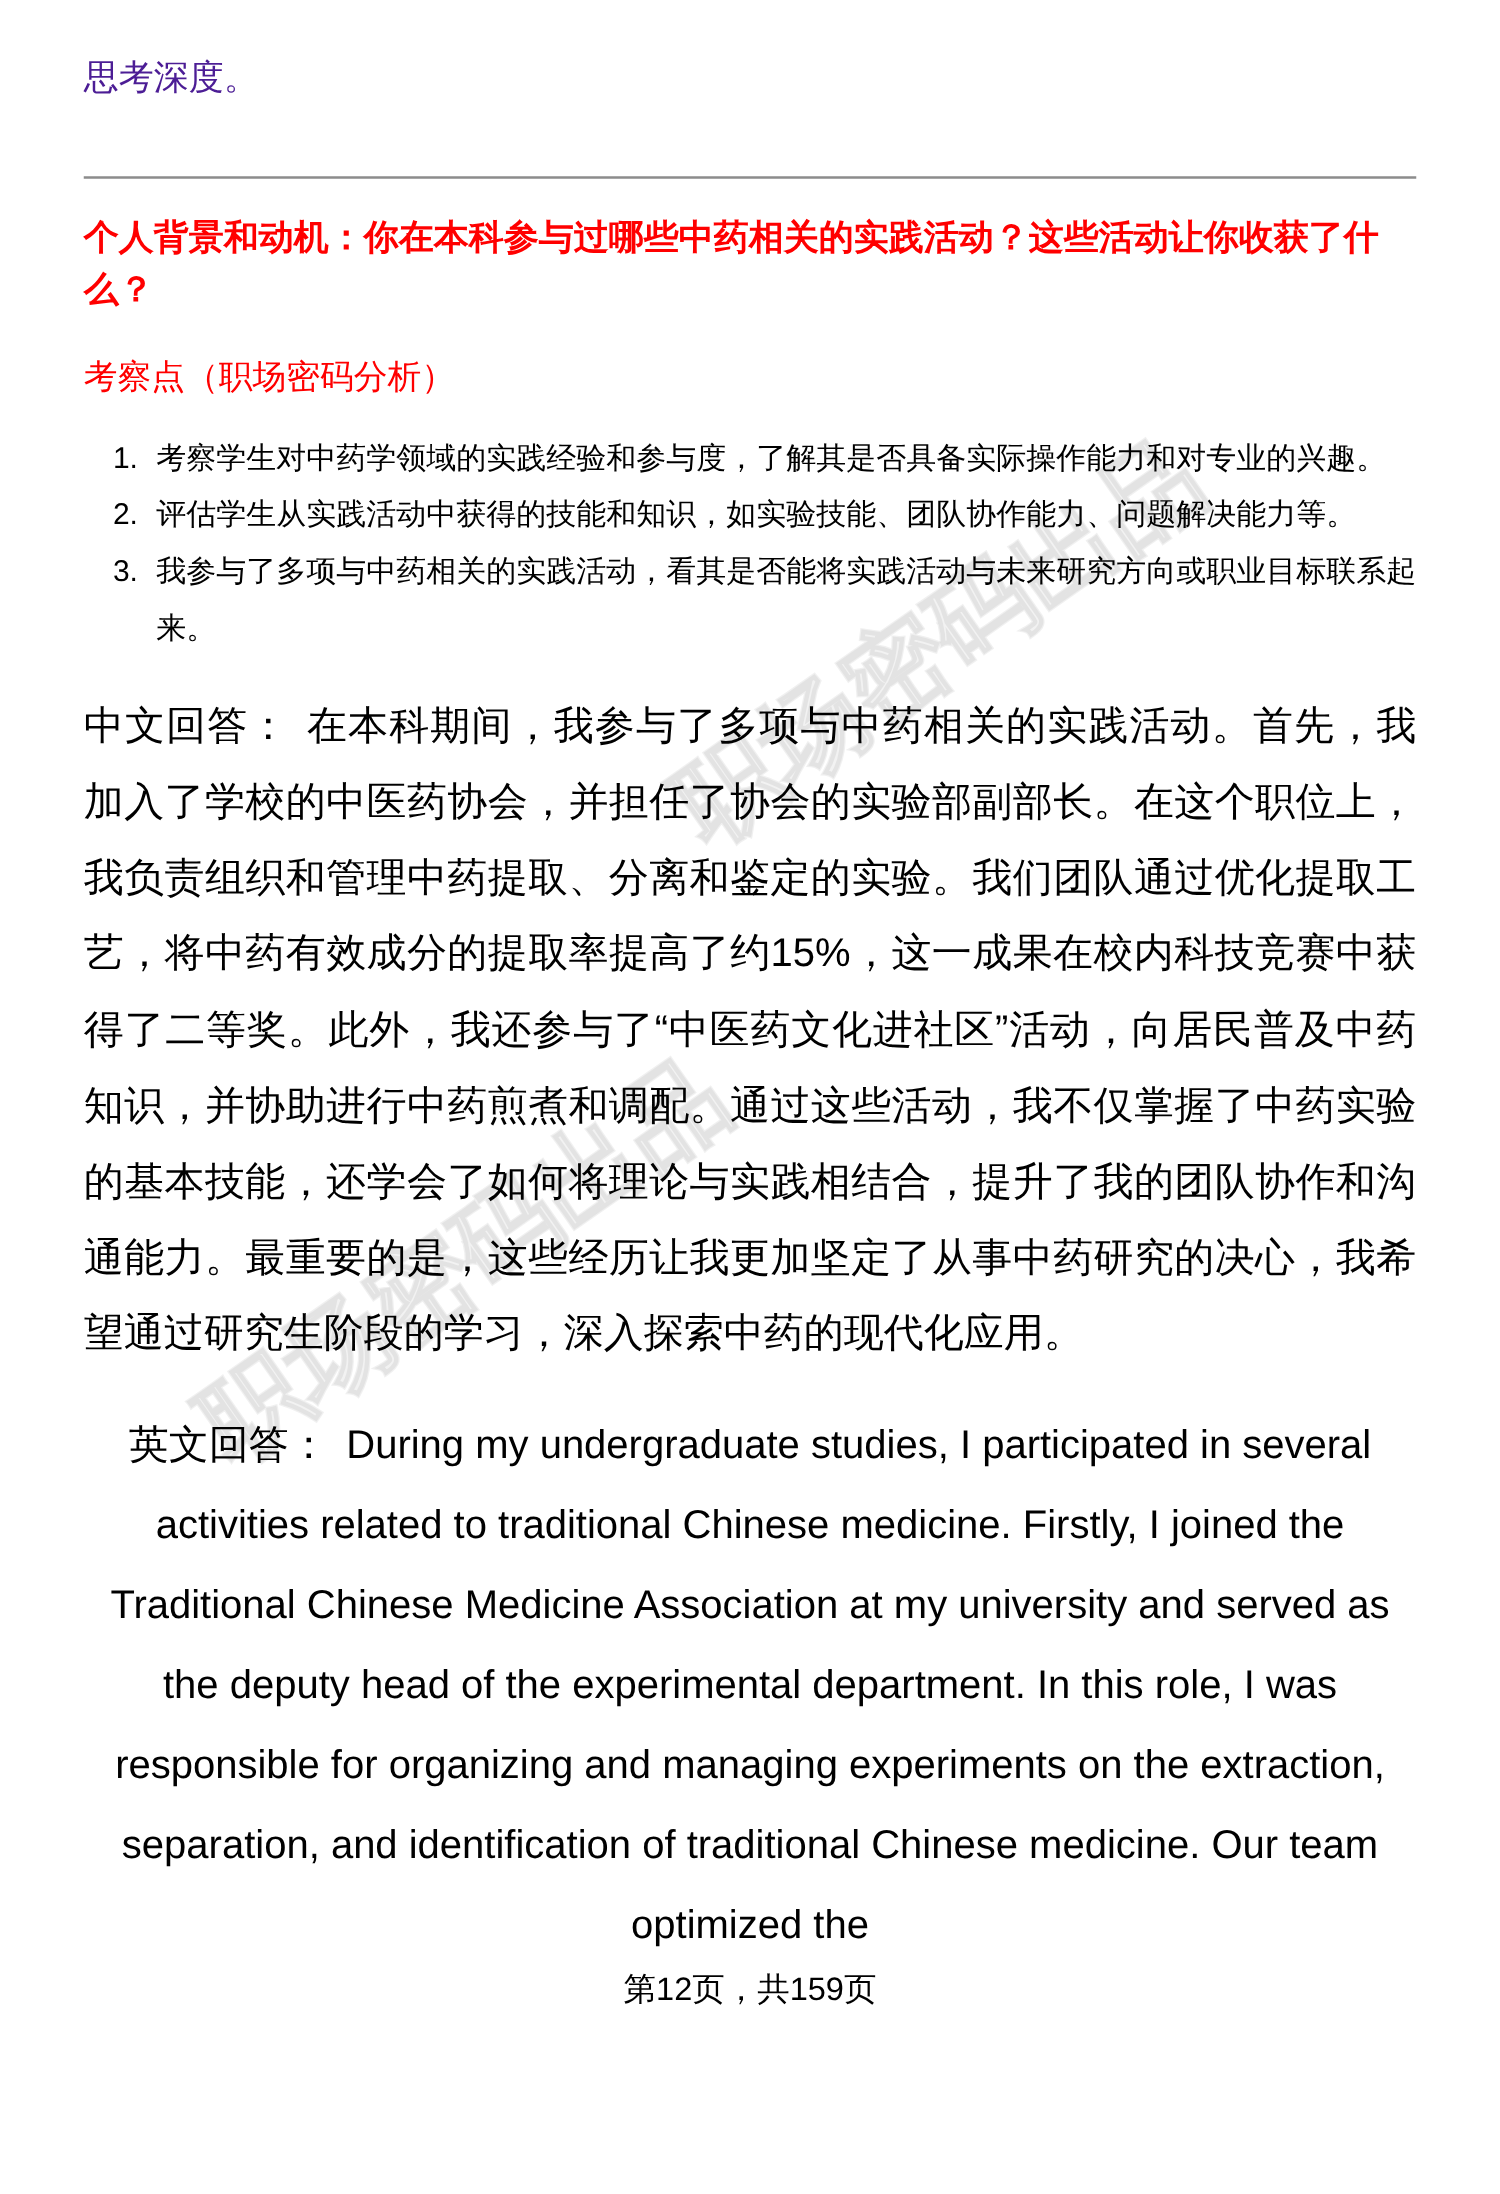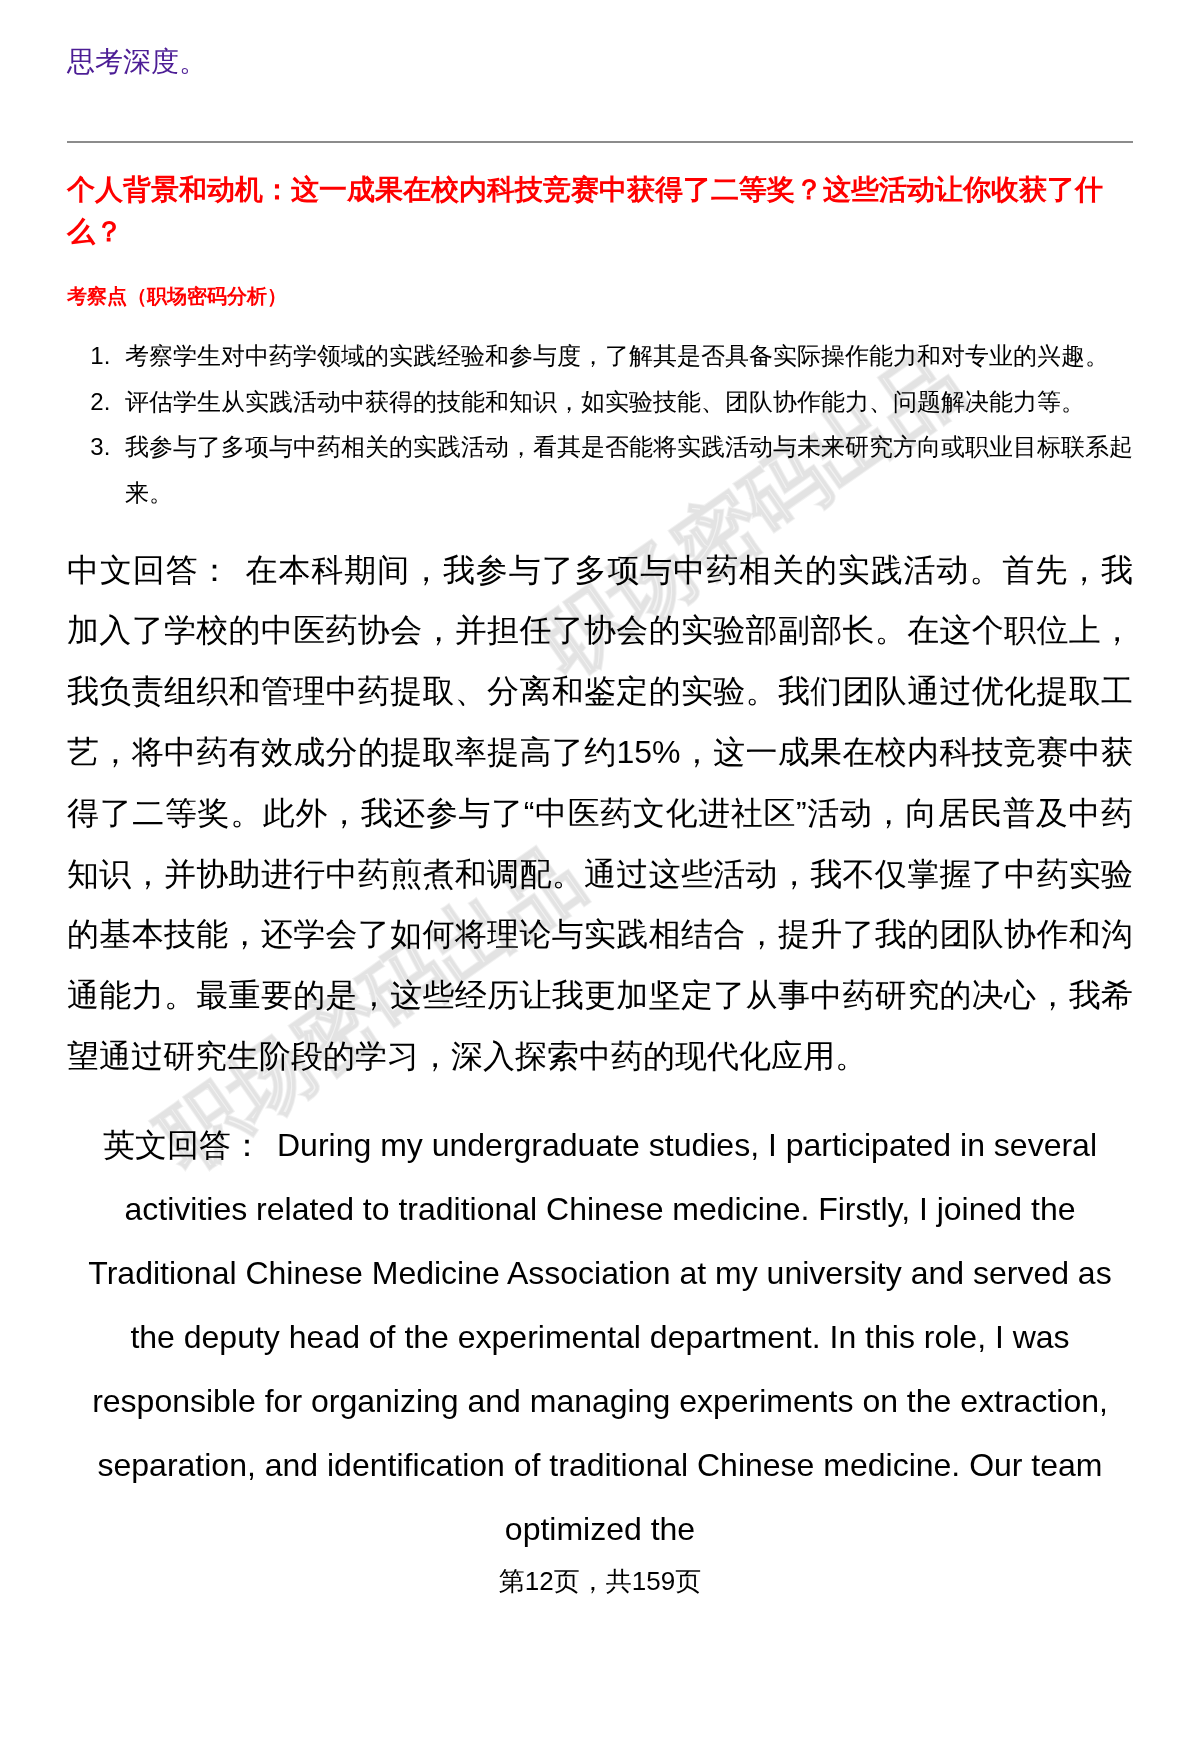--- a/index.html
+++ b/index.html
@@ -31,22 +31,22 @@
     margin-top: 26px;
     color: var(--red, #ff0000);
     font-size: 28px;
     font-weight: bold;
     line-height: 1.5;
   }
 
   .section {
     margin-top: 28px;
     color: var(--red, #ff0000);
-    font-size: 20px;
-    font-weight: bold;
+    font-size: 27px;
+    font-weight: normal;
     line-height: 1.5;
   }
 
   .points {
     margin-top: 22px;
     padding-left: 50px;
     font-size: 24px;
     line-height: 1.9;
     list-style: decimal outside;
   }
@@ -102,21 +102,21 @@
 
   <div class="watermark wm1">职场密码出品</div>
   <div class="watermark wm2">职场密码出品</div>
 
   <div class="content">
 
     <p class="top-text">思考深度。</p>
 
     <hr class="divider">
 
-    <h1 class="question">个人背景和动机：这一成果在校内科技竞赛中获得了二等奖？这些活动让你收获了什么？</h1>
+    <h1 class="question">个人背景和动机：你在本科参与过哪些中药相关的实践活动？这些活动让你收获了什么？</h1>
 
     <h2 class="section">考察点（职场密码分析）</h2>
 
     <ol class="points">
       <li class="point">考察学生对中药学领域的实践经验和参与度，了解其是否具备实际操作能力和对专业的兴趣。</li>
       <li class="point">评估学生从实践活动中获得的技能和知识，如实验技能、团队协作能力、问题解决能力等。</li>
       <li class="point">我参与了多项与中药相关的实践活动，看其是否能将实践活动与未来研究方向或职业目标联系起来。</li>
     </ol>
 
     <p class="answer answer-cn"><span class="answer-label">中文回答：</span><span class="answer-body">在本科期间，我参与了多项与中药相关的实践活动。首先，我加入了学校的中医药协会，并担任了协会的实验部副部长。在这个职位上，我负责组织和管理中药提取、分离和鉴定的实验。我们团队通过优化提取工艺，将中药有效成分的提取率提高了约15%，这一成果在校内科技竞赛中获得了二等奖。此外，我还参与了“中医药文化进社区”活动，向居民普及中药知识，并协助进行中药煎煮和调配。通过这些活动，我不仅掌握了中药实验的基本技能，还学会了如何将理论与实践相结合，提升了我的团队协作和沟通能力。最重要的是，这些经历让我更加坚定了从事中药研究的决心，我希望通过研究生阶段的学习，深入探索中药的现代化应用。</span></p>

